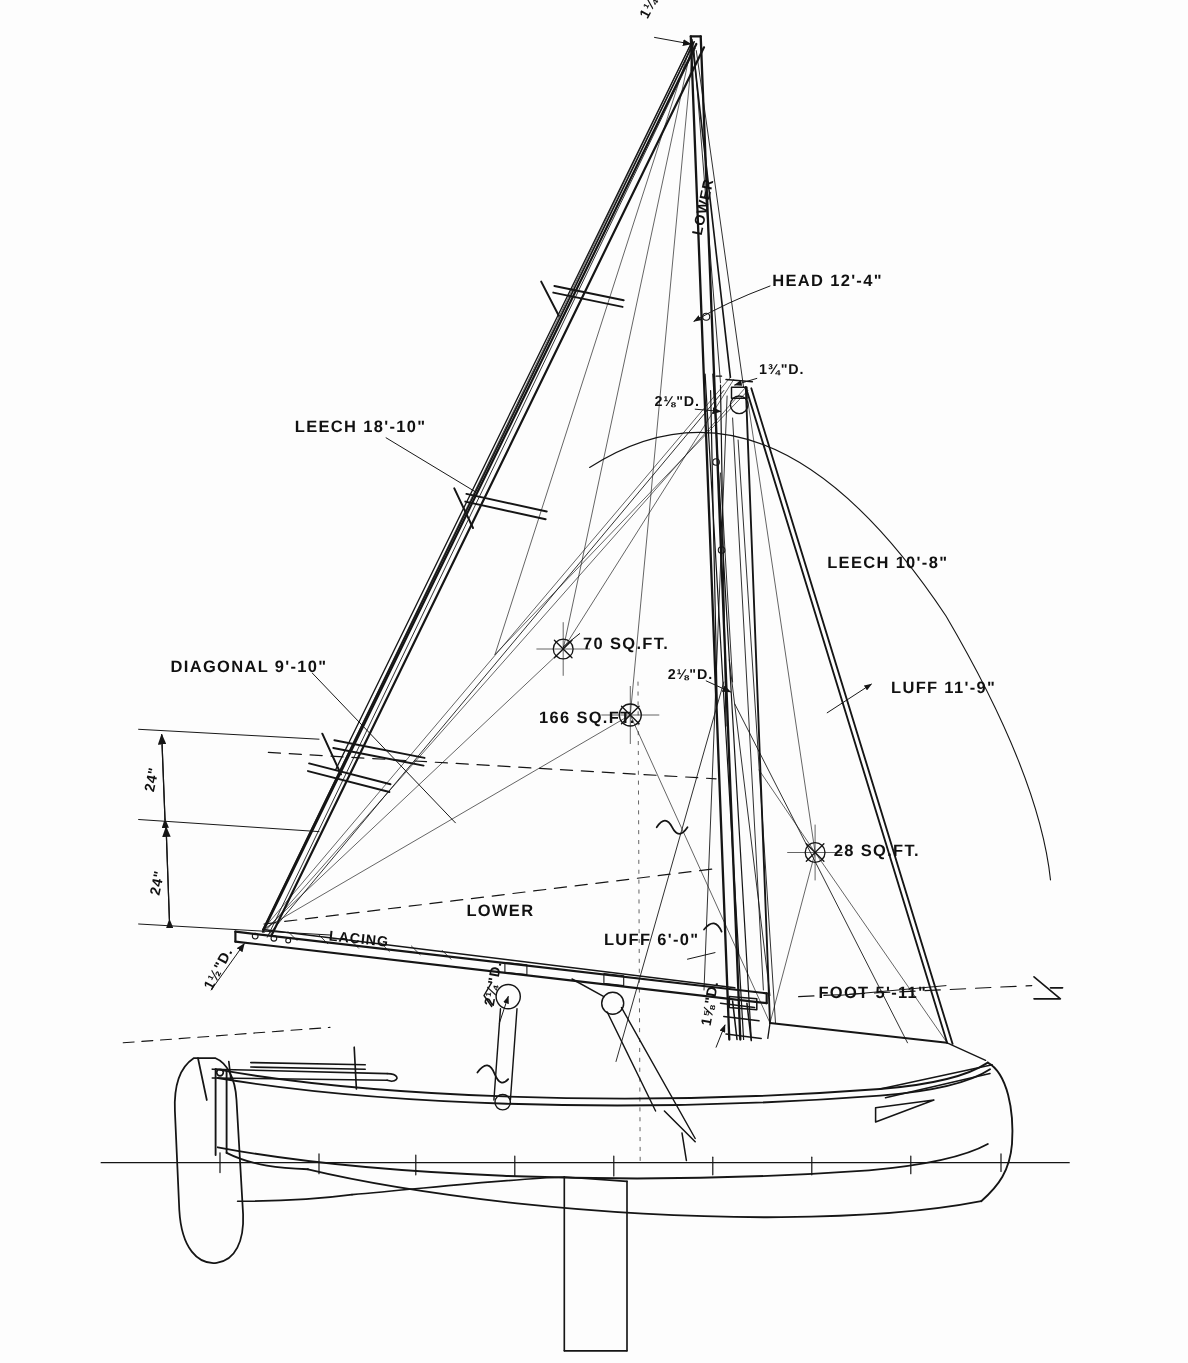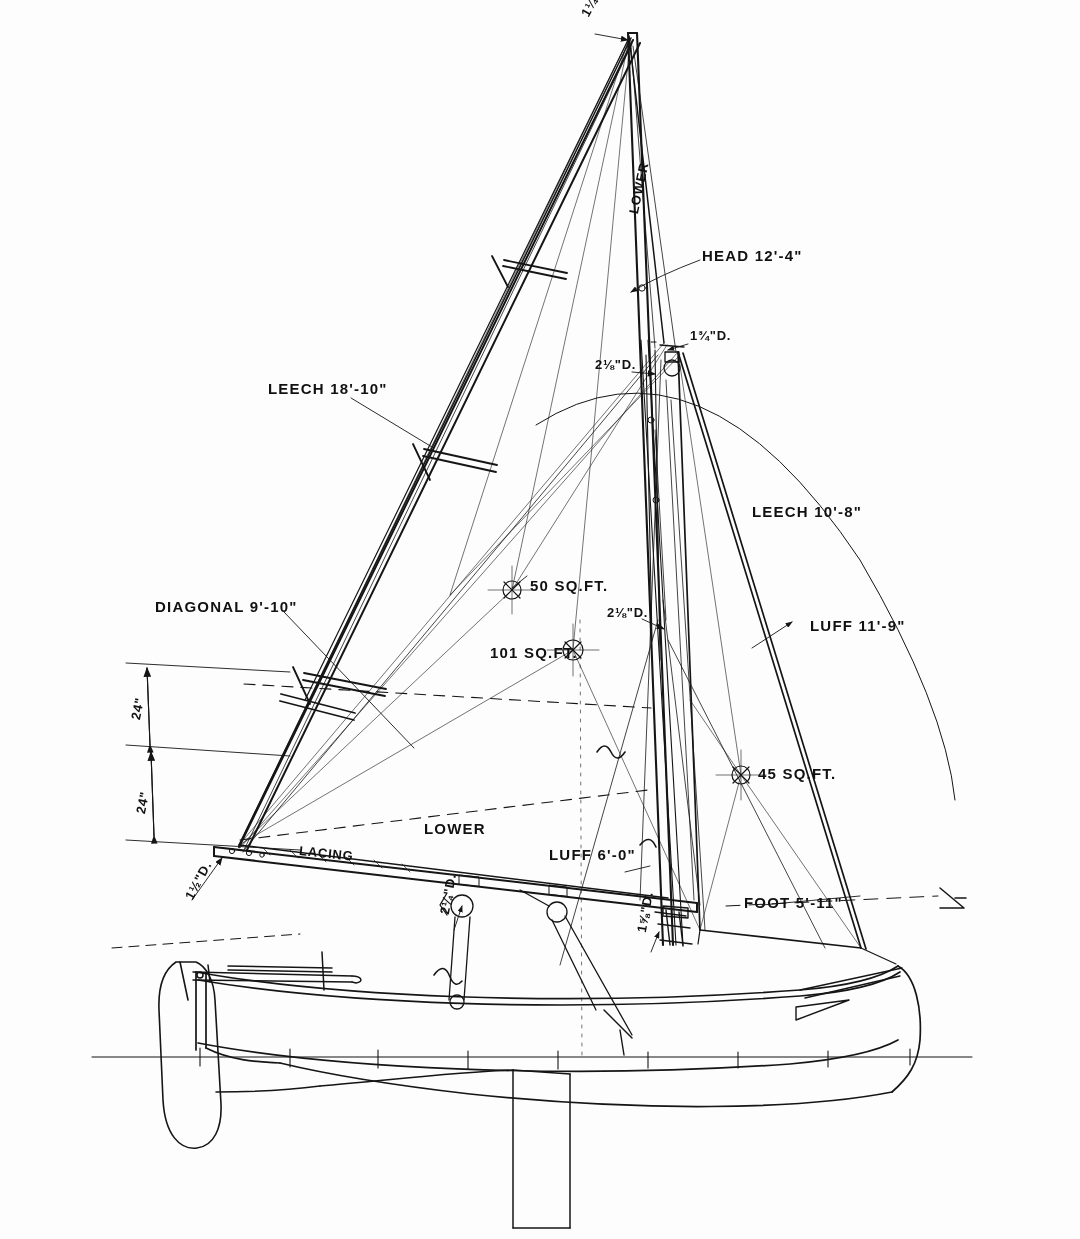--- a/index.html
+++ b/index.html
@@ -364,25 +364,25 @@
   <div class="lbl sm" style="left:595px; top:357px;">2⅛"D.</div>
 
   <div class="lbl" style="left:268px; top:380px;">LEECH  18'-10"</div>
 
   <div class="lbl" style="left:752px; top:503px;">LEECH  10'-8"</div>
 
   <div class="lbl" style="left:810px; top:617px;">LUFF  11'-9"</div>
 
   <div class="lbl" style="left:155px; top:598px;">DIAGONAL  9'-10"</div>
 
-  <div class="lbl" style="left:530px; top:577px;">50 SQ.FT.</div>
-
-  <div class="lbl" style="left:490px; top:644px;">101 SQ.FT.</div>
-
-  <div class="lbl" style="left:758px; top:765px;">45 SQ.FT.</div>
+  <div class="lbl" style="left:530px; top:577px;">70 SQ.FT.</div>
+
+  <div class="lbl" style="left:490px; top:644px;">166 SQ.FT.</div>
+
+  <div class="lbl" style="left:758px; top:765px;">28 SQ.FT.</div>
 
   <div class="lbl sm" style="left:607px; top:605px;">2⅛"D.</div>
 
   <div class="lbl dim" style="left:128px; top:718px; transform:rotate(-78deg);">24"</div>
 
   <div class="lbl dim" style="left:133px; top:812px; transform:rotate(-78deg);">24"</div>
 
   <div class="lbl sm" style="left:182px; top:895px; transform:rotate(-62deg);">1½"D.</div>
 
   <div class="lbl" style="left:424px; top:820px;">LOWER</div>

